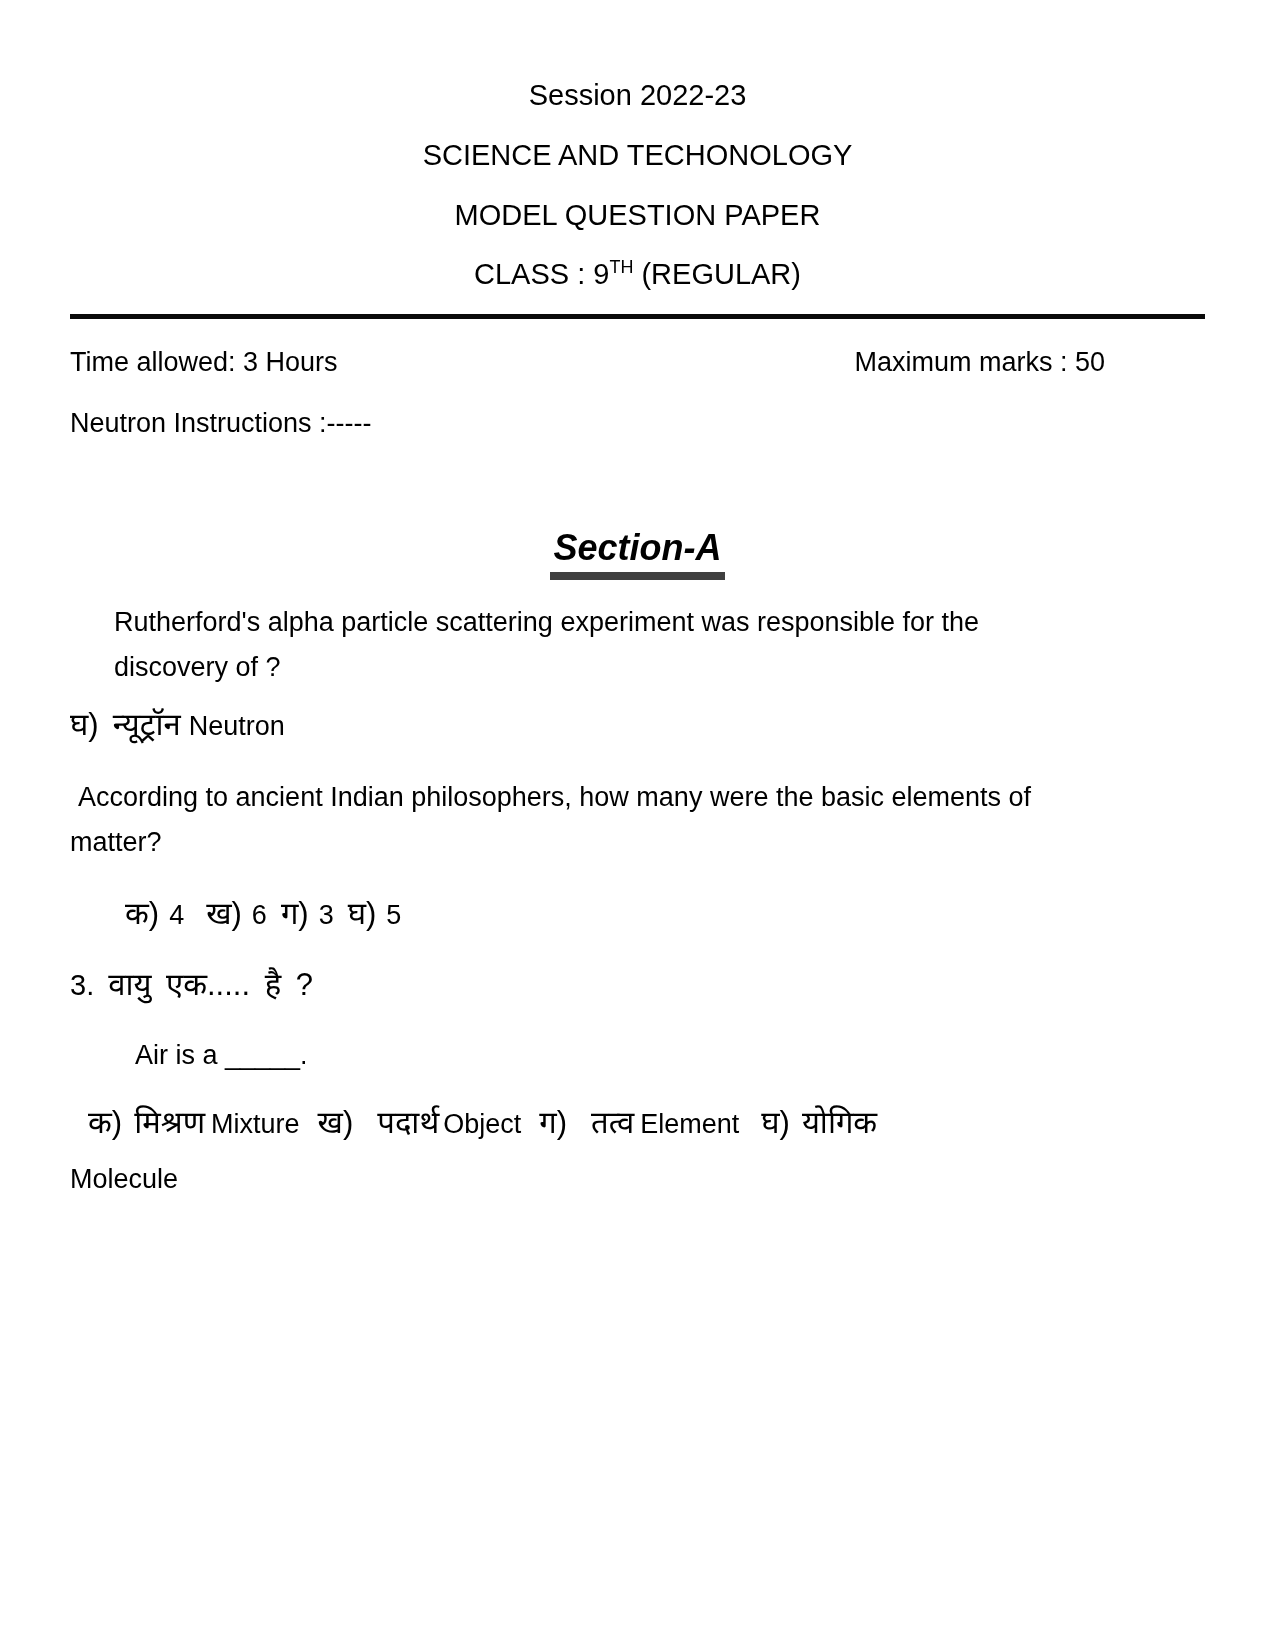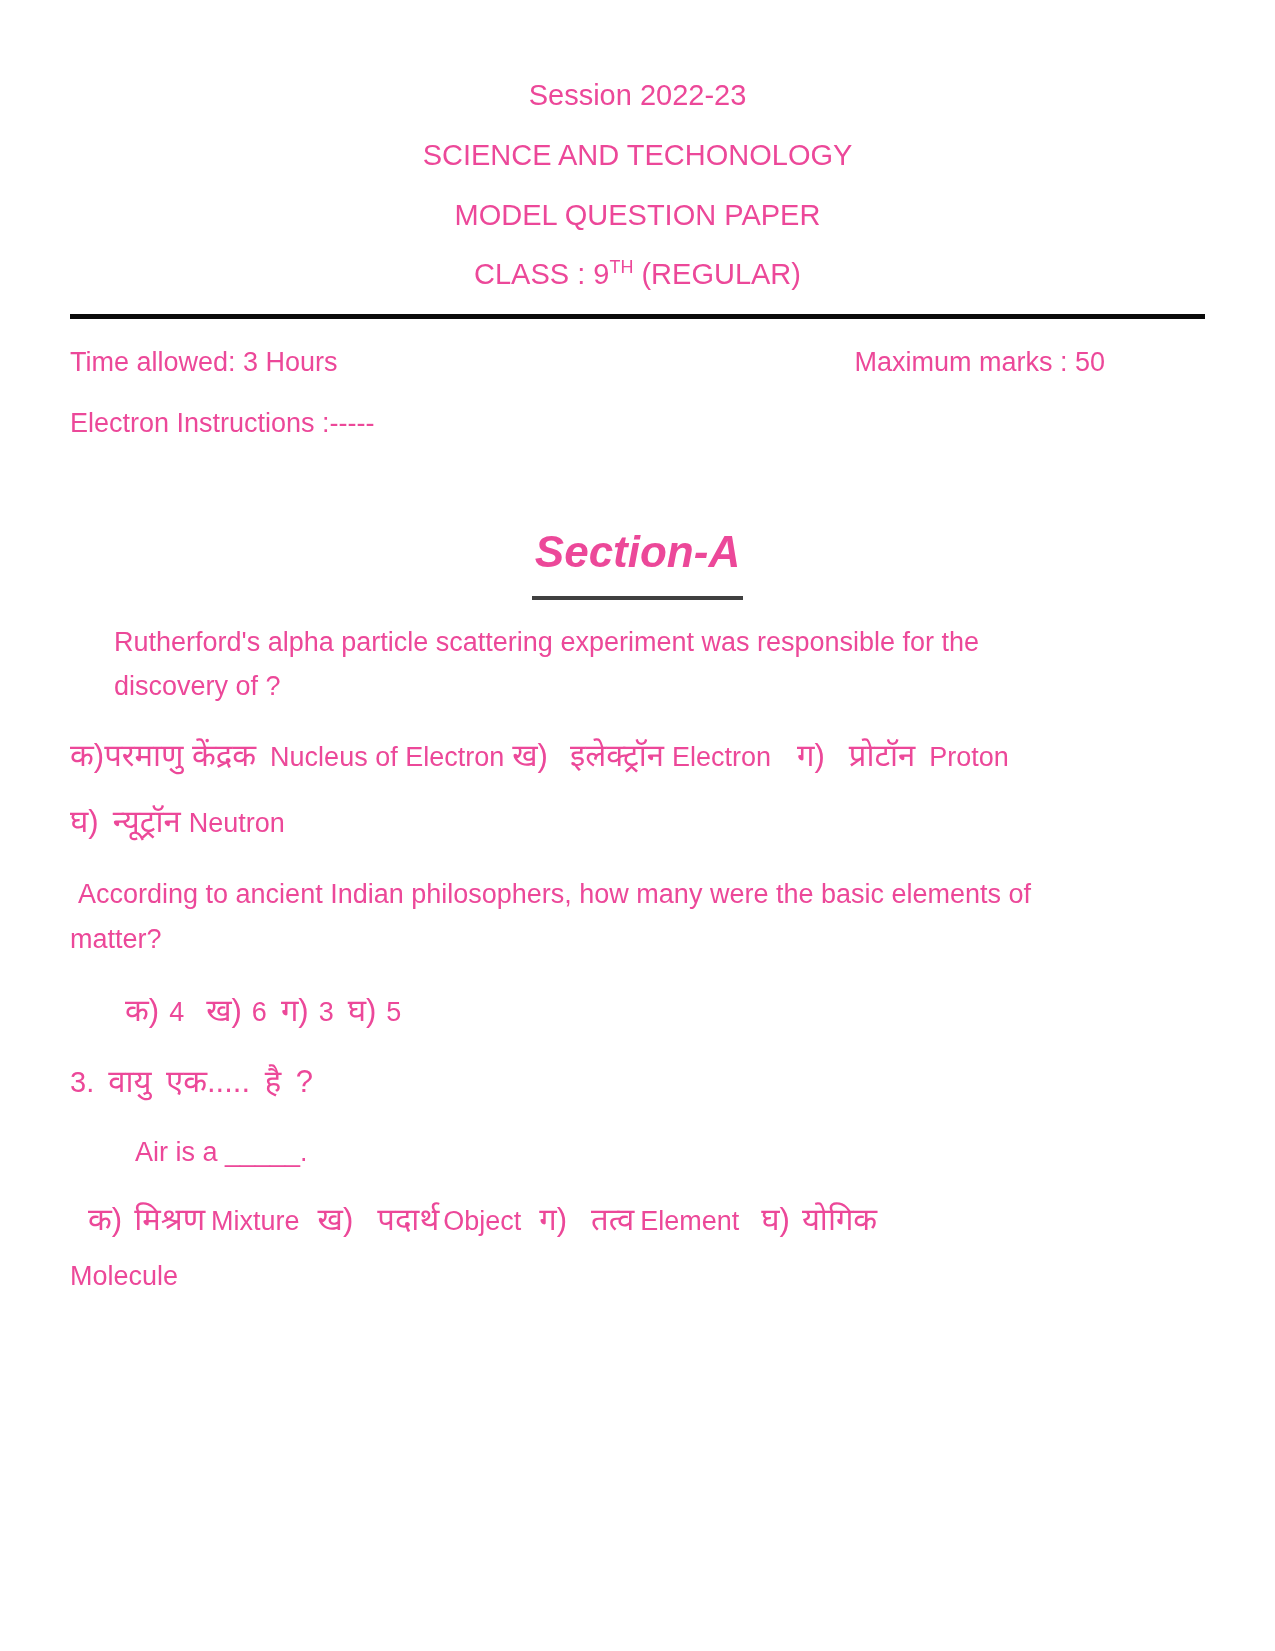--- a/index.html
+++ b/index.html
@@ -6,21 +6,21 @@
     margin: 0;
     padding: 0;
     background: #ffffff;
   }
   .page {
     position: relative;
     width: 1275px;
     height: 1612px;
     margin: 0 auto;
     background: #ffffff;
-    color: #ec4899;
+    color: #000000;
     font-family: "Liberation Sans", "DejaVu Sans", sans-serif;
     box-sizing: border-box;
     padding: 78px 70px 0 70px;
     overflow: hidden;
   }
   .center { text-align: center; }
   .hline {
     font-size: 29px;
     line-height: 1.2;
   }
@@ -47,25 +47,25 @@
     margin-top: 28px;
     font-size: 27px;
     line-height: 1.2;
   }
   .section-head-wrap {
     text-align: center;
     margin-top: 88px;
   }
   .section-head {
     display: inline-block;
-    font-size: 44px;
+    font-size: 36px;
     font-weight: 700;
     font-style: italic;
-    border-bottom: 4px solid #404040;
-    padding: 0 3px 18px 3px;
+    border-bottom: 8px solid #404040;
+    padding: 0 3px 4px 3px;
     line-height: 1.15;
   }
   .q-hindi {
     font-size: 31px;
     line-height: 1.5;
   }
   .num {
     font-size: 29px;
     margin-right: 14px;
   }
@@ -118,30 +118,29 @@
   <div class="center hline">MODEL QUESTION PAPER</div>
   <div class="center hline"><span>CLASS : 9</span><sup class="cls-sup">TH</sup><span> (REGULAR)</span></div>
 
   <div class="rule"></div>
 
   <div class="meta-row">
     <span>Time allowed: 3 Hours</span>
     <span class="right-slot">Maximum marks : 50</span>
   </div>
 
-  <div class="special">Electron Instructions :-----</div>
+  <div class="special">Neutron Instructions :-----</div>
 
   <div class="section-head-wrap">
     <span class="section-head">Section-A</span>
   </div>
 
   <div class="en-line ind-en mt-26">Rutherford's alpha particle scattering experiment was responsible for the</div>
   <div class="en-line ind-en mt-12">discovery of ?</div>
 
-  <div class="opt-line mt-30"><span class="hi">क)</span><span class="hi mr-14">परमाणु केंद्रक</span><span class="en mr-8">Nucleus of Electron</span><span class="hi mr-22">ख)</span><span class="hi mr-8">इलेक्ट्रॉन</span><span class="en mr-26">Electron</span><span class="hi mr-24">ग)</span><span class="hi mr-14">प्रोटॉन</span><span class="en">Proton</span></div>
   <div class="opt-line mt-18"><span class="hi mr-14">घ)</span><span class="hi mr-8">न्यूट्रॉन</span><span class="en">Neutron</span></div>
 
   <div class="en-line mt-32">According to ancient Indian philosophers, how many were the basic elements of</div>
   <div class="en-line mt-12">matter?</div>
 
   <div class="opt-line ind-opt2 mt-40"><span class="hi mr-10">क)</span><span class="en mr-22">4</span><span class="hi mr-10">ख)</span><span class="en mr-14">6</span><span class="hi mr-10">ग)</span><span class="en mr-14">3</span><span class="hi mr-10">घ)</span><span class="en">5</span></div>
 
   <div class="q-hindi mt-24"><span class="num">3.</span><span class="hi ws-q3">वायु एक..... है ?</span></div>
   <div class="en-line ind-air mt-30">Air is a _____.</div>
 

